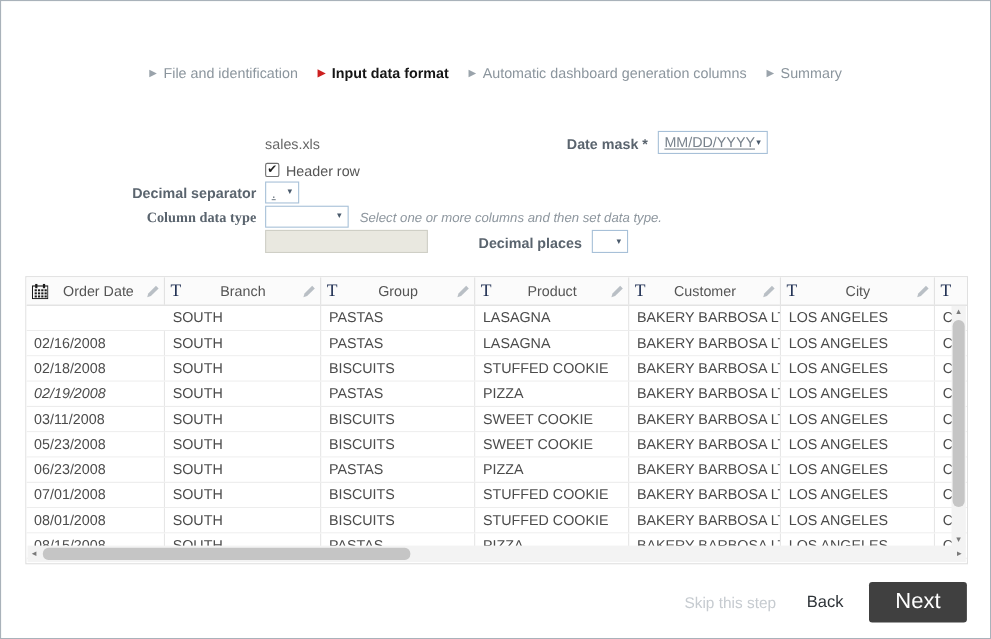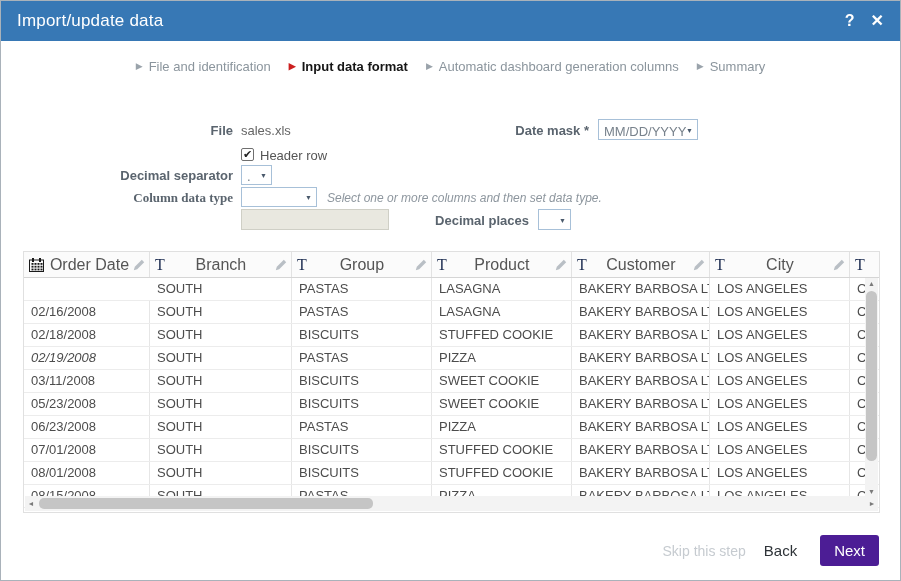--- a/index.html
+++ b/index.html
@@ -14,84 +14,76 @@
   
   .steps{position:absolute;top:58px;left:0;right:0;display:flex;justify-content:center;gap:18px;}
   .step{display:flex;align-items:center;gap:6px;font-size:13px;color:#8b959d;cursor:pointer;white-space:nowrap;}
   .step .sarrow{font-size:9px;color:#9aa3ab;line-height:1;}
   .step.active{color:#151515;font-weight:bold;}
   .step.active .sarrow{color:#cc1f1f;}
   
   .flabel{position:absolute;width:232px;text-align:right;font-weight:bold;font-size:13px;color:#5a646e;white-space:nowrap;}
   .fvalue{position:absolute;font-size:13px;color:#666;}
   .dd{position:absolute;box-sizing:border-box;border:1px solid #a7c0d8;background:#fff;
-      font-size:13px;color:#78828c;display:flex;align-items:flex-end;padding:0 8px 0 5px;cursor:pointer;}
+      font-size:13px;color:#78828c;display:flex;align-items:center;padding:0 8px 0 5px;cursor:pointer;text-decoration:underline;}
   .dd .arr{position:absolute;right:4px;top:50%;transform:translateY(-50%);font-size:7px;color:#49596b;}
   .checkbox{position:absolute;width:13px;height:13px;box-sizing:border-box;border:1px solid #6f6f6f;
       border-radius:2px;background:#fff;font-size:11px;line-height:11px;text-align:center;color:#222;cursor:pointer;}
   .hint{position:absolute;font-size:12px;font-style:italic;color:#8d969e;}
   .textinput{position:absolute;box-sizing:border-box;border:1px solid #cfcfc6;background:#e9e8e0;height:21px;}
   
   .grid{position:absolute;left:22px;top:250px;width:857px;height:262px;box-sizing:border-box;
       border:1px solid #e0e0e0;background:#fff;overflow:hidden;}
   .ghead{display:flex;height:25px;background:#fbfbfb;border-bottom:1px solid #d5d5d5;width:900px;}
   .hcell{display:flex;align-items:center;padding:0 4px 0 5px;border-right:1px solid #e2e2e2;
       box-sizing:border-box;flex:0 0 auto;cursor:pointer;}
-  .hlabel{flex:1;text-align:center;font-size:16px;color:#555;white-space:nowrap;overflow:hidden;}
+  .hlabel{flex:1;text-align:center;font-size:13px;color:#555;white-space:nowrap;overflow:hidden;}
   .t-icon{font-family:"Liberation Serif",serif;font-size:16px;color:#1c2c50;line-height:1;margin-right:2px;}
   .pencil{display:flex;align-items:center;cursor:pointer;}
   .grow{display:flex;height:22px;border-bottom:1px solid #ececec;width:900px;background:#fff;}
   .gcell{line-height:21px;padding:0 0 0 7px;font-size:13px;color:#4c4c4c;border-right:1px solid #e6e6e6;
       box-sizing:border-box;white-space:nowrap;overflow:hidden;flex:0 0 auto;}
   .vscroll{position:absolute;top:26px;right:1px;width:13px;height:220px;background:#f3f3f3;}
   .varrow{position:absolute;left:0;width:13px;height:12px;font-size:7px;line-height:12px;text-align:center;color:#7a7a7a;cursor:pointer;}
   .vthumb{position:absolute;left:1px;top:13px;width:11px;height:170px;background:#c5c5c5;border-radius:6px;cursor:pointer;}
   .hscroll{position:absolute;left:1px;right:1px;bottom:1px;height:15px;background:#f3f3f3;}
   .harrow{position:absolute;top:0;width:12px;height:15px;font-size:7px;line-height:15px;text-align:center;color:#7a7a7a;cursor:pointer;}
   .hthumb{position:absolute;left:14px;top:2px;width:334px;height:11px;background:#c5c5c5;border-radius:5px;cursor:pointer;}
   
   .footer{position:absolute;right:21px;bottom:14px;display:flex;align-items:center;}
-  .skip{font-size:14px;color:#c6cbd0;cursor:pointer;margin-right:18px;}
+  .skip{font-size:14px;color:#c6cbd0;cursor:pointer;margin-right:28px;}
   .back{font-size:15px;color:#2e3338;cursor:pointer;margin-right:23px;}
-  .next{background:#4c1d95;color:#fff;border:none;border-radius:3px;font-size:15px;
-      font-family:"Liberation Sans",sans-serif;padding:7px 14px;cursor:pointer;}
+  .next{background:#404040;color:#fff;border:none;border-radius:3px;font-size:20px;
+      font-family:"Liberation Sans",sans-serif;padding:7px 24px;cursor:pointer;}
 </style>
 </head>
 <body>
 
 <div class="dialog">
 
-  <div class="titlebar">
-    <span class="title">Import/update data</span>
-    <span class="actions">
-      <span class="tb-icon">?</span>
-      <span class="tb-icon">✕</span>
-    </span>
-  </div>
 
   <div class="steps">
     <span class="step">
       <span class="sarrow">▶</span>
       <span>File and identification</span>
     </span>
     <span class="step active">
       <span class="sarrow">▶</span>
       <span>Input data format</span>
     </span>
     <span class="step">
       <span class="sarrow">▶</span>
       <span>Automatic dashboard generation columns</span>
     </span>
     <span class="step">
       <span class="sarrow">▶</span>
       <span>Summary</span>
     </span>
   </div>
 
-  <div class="flabel" style="top:122px;left:0;">File</div>
   <div class="fvalue" style="top:122px;left:240px;">sales.xls</div>
 
   <div class="flabel" style="top:122px;left:356px;">Date mask *</div>
   <div class="dd" style="left:597px;top:118px;width:100px;height:21px;">
     <span>MM/DD/YYYY</span>
     <span class="arr">▼</span>
   </div>
 
   <div class="checkbox" style="left:240px;top:147px;">
     <span>✔</span>

